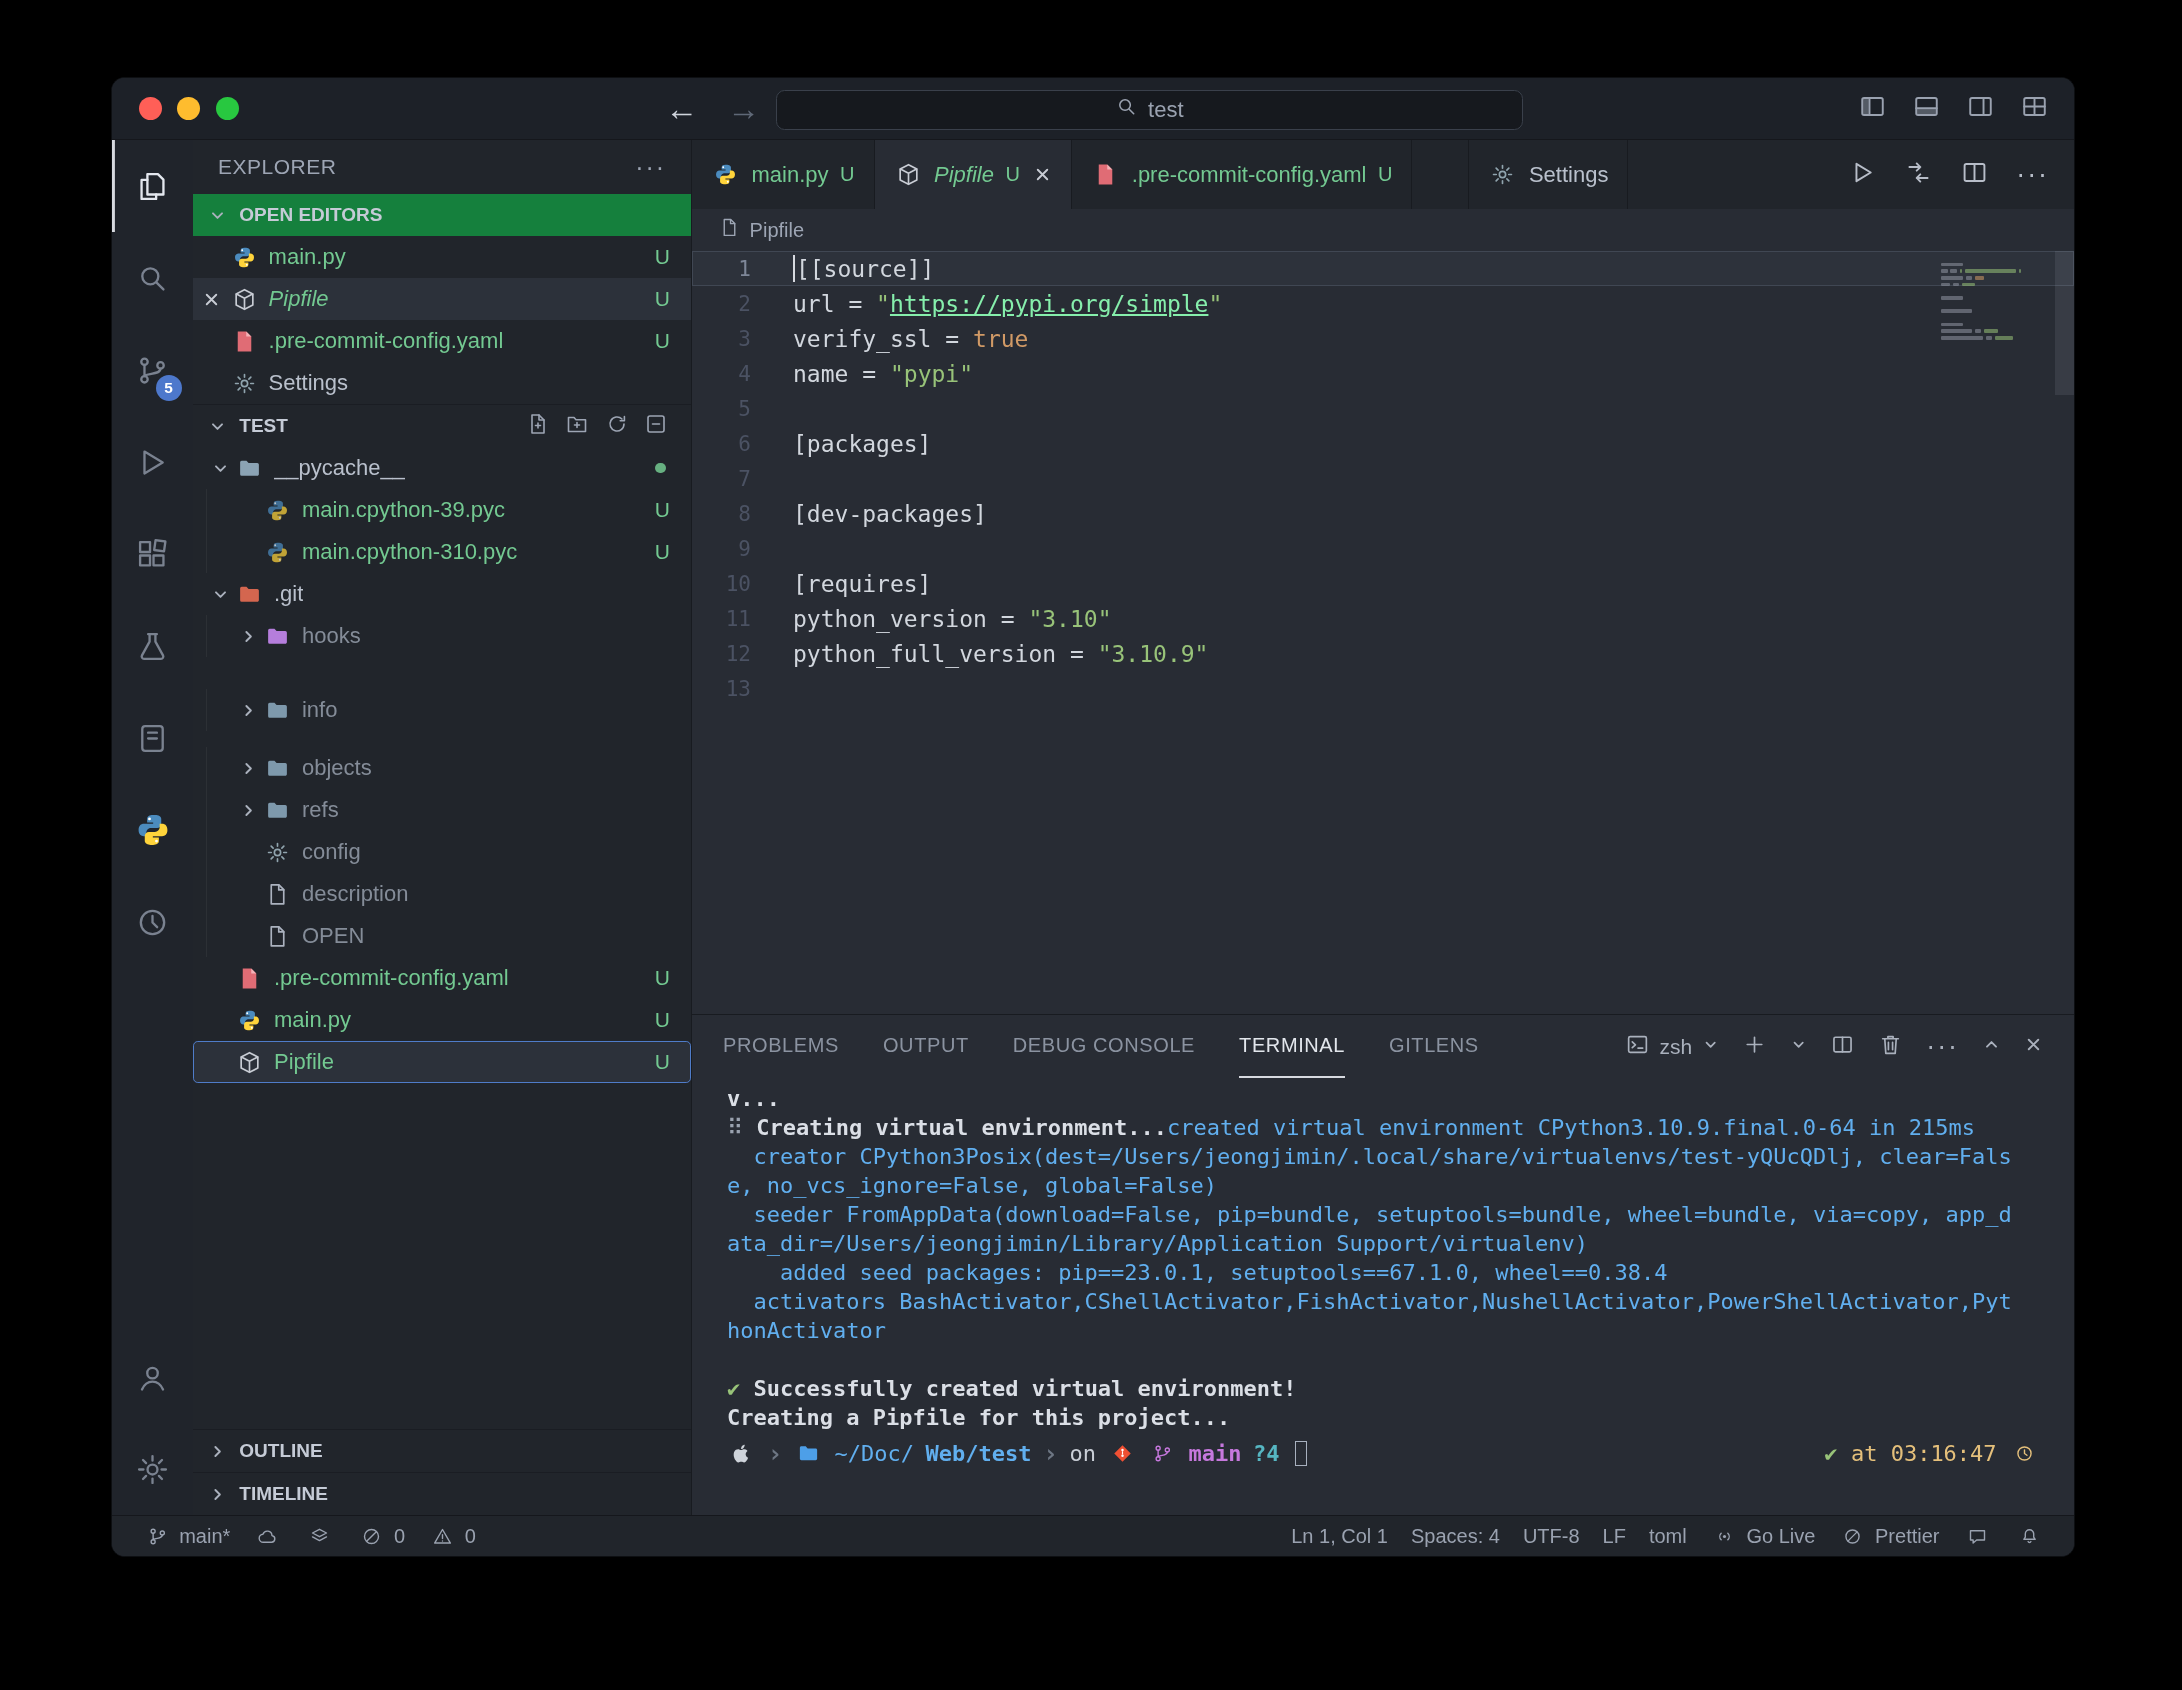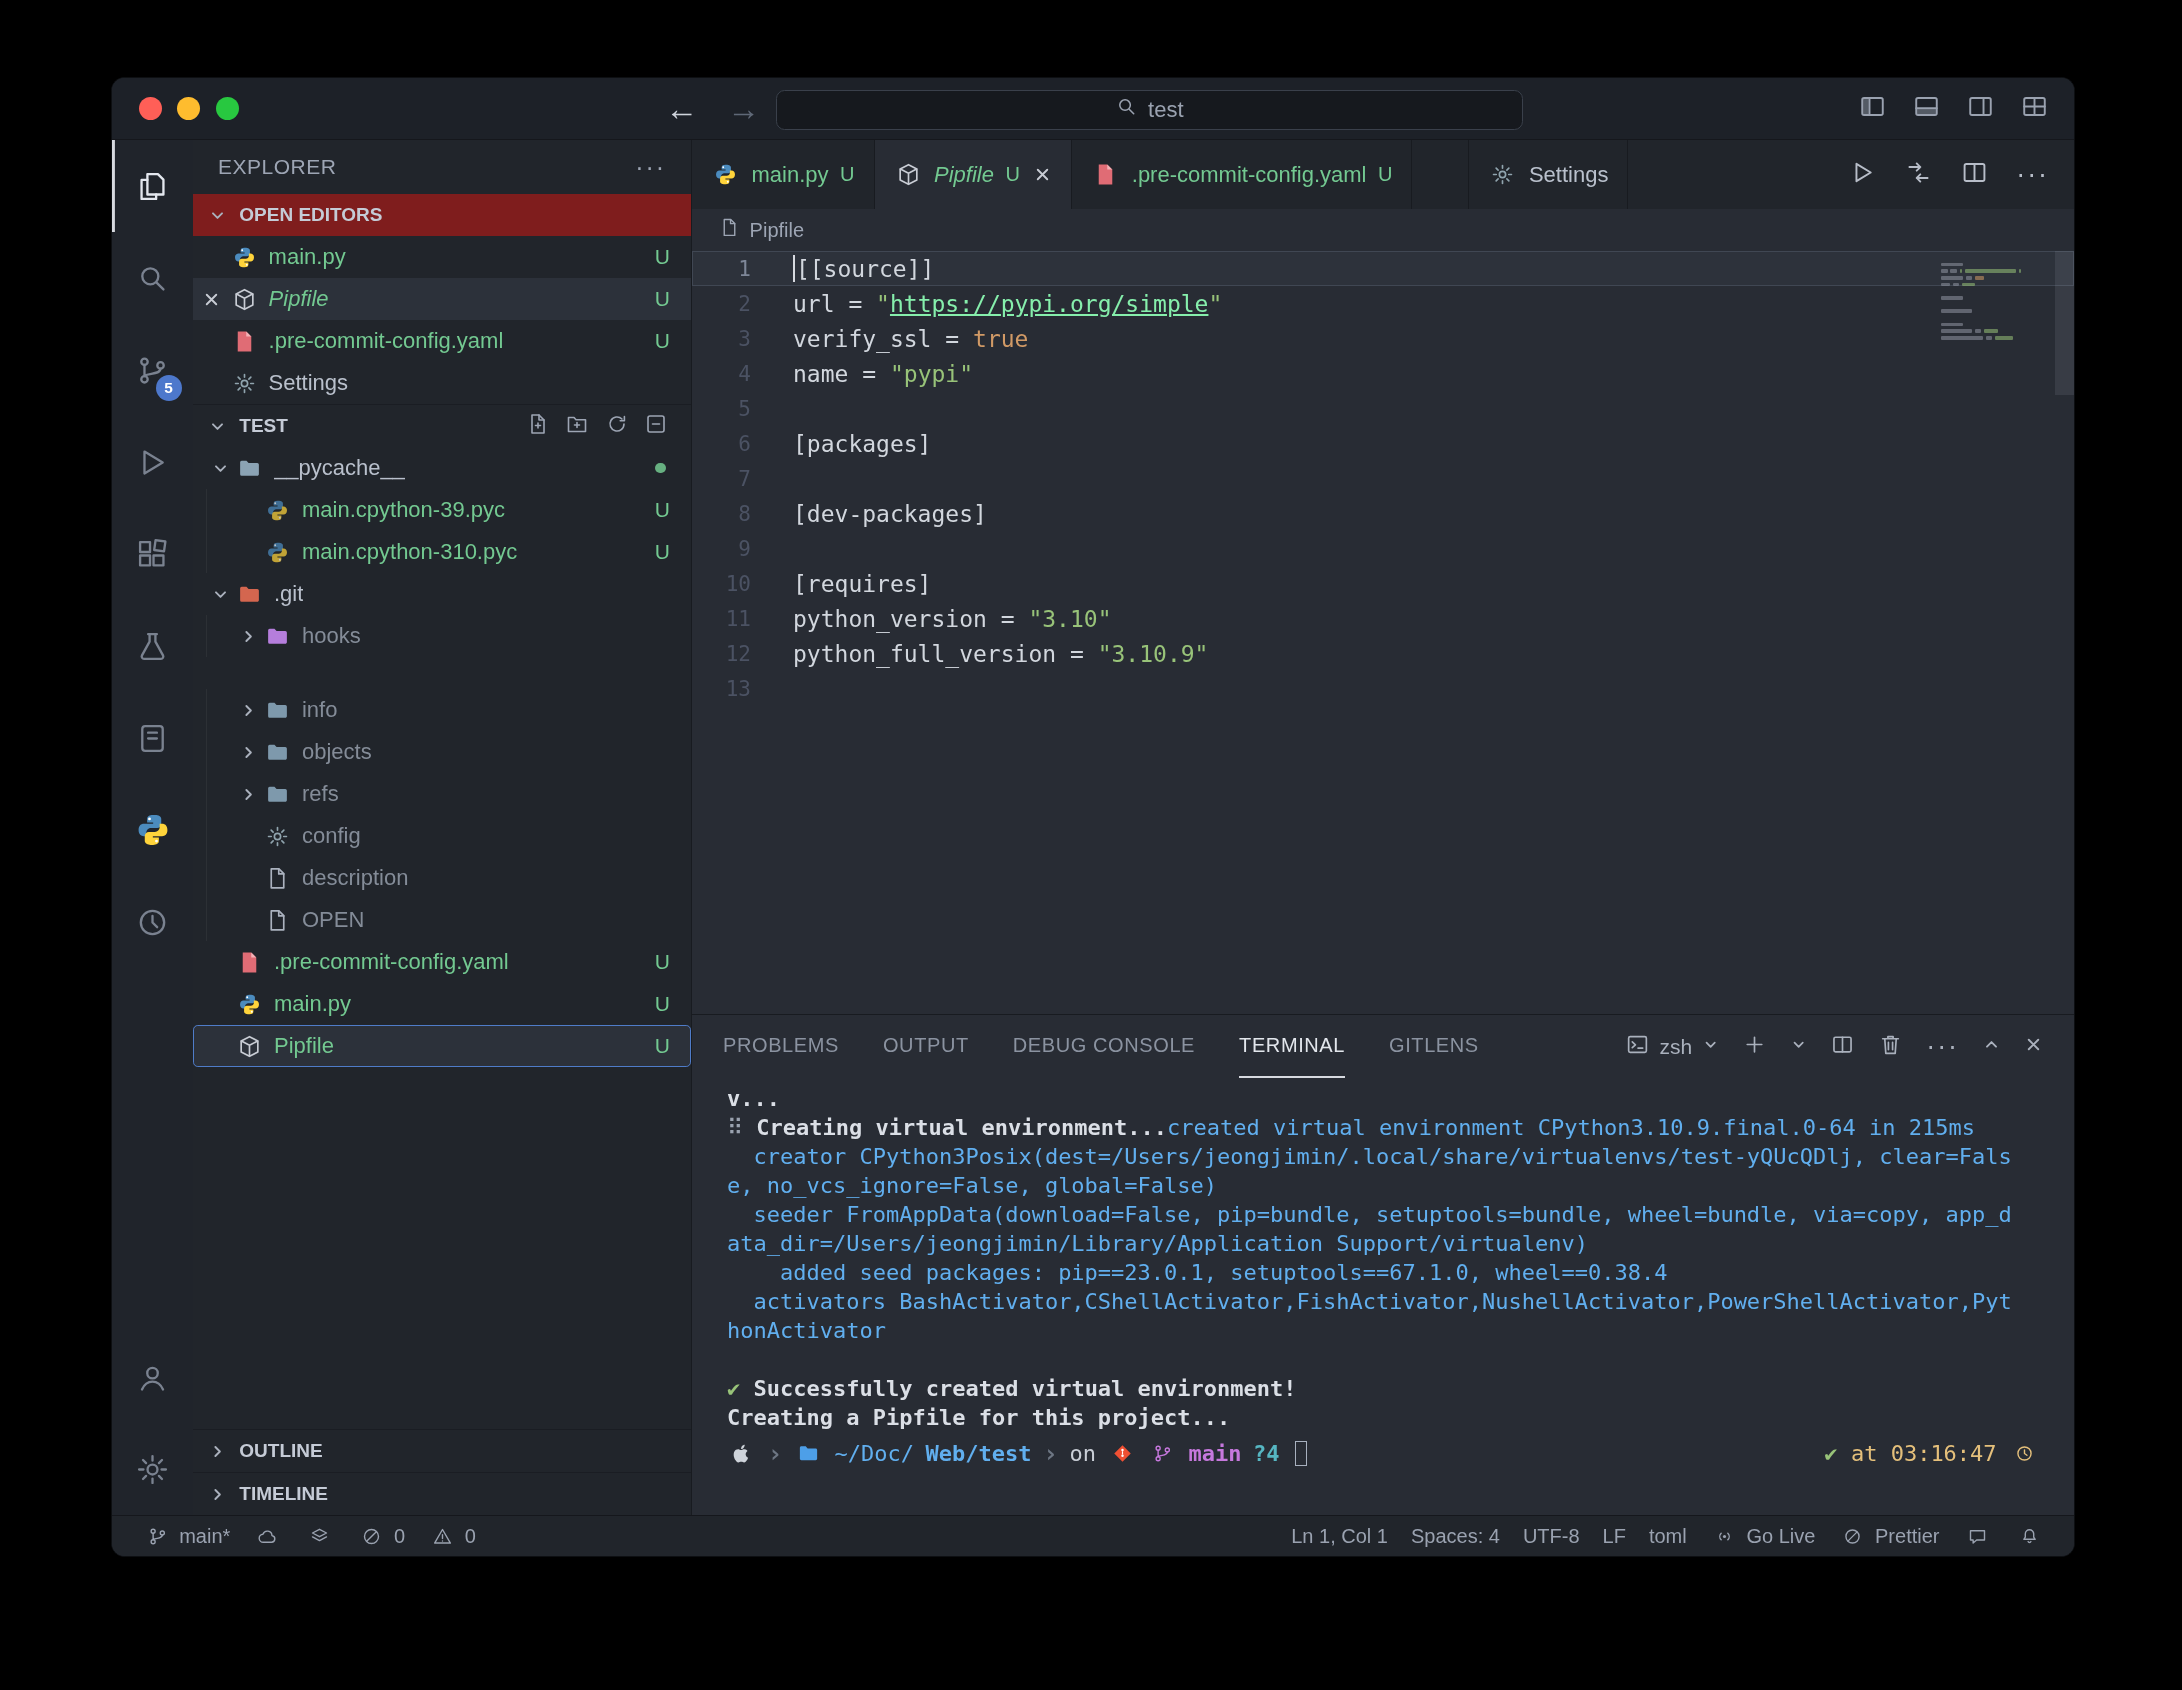--- a/index.html
+++ b/index.html
@@ -29,21 +29,21 @@
   .act-item.active{box-shadow:inset 2.9px 0 0 #d7dae0;color:#e3e7ee;}
   .act-badge{position:absolute;right:11.5px;bottom:15.4px;min-width:26px;height:26px;border-radius:13.4px;background:#4d78cc;
     color:#fff;font-size:15.4px;display:flex;align-items:center;justify-content:center;font-weight:700;}
   .act-spacer{flex:1}
 
   .sidebar{width:498px;flex:0 0 auto;background:#21252b;border-right:1px solid #181b20;display:flex;flex-direction:column;min-height:0;overflow:hidden;}
   .sidebar-title{height:54px;flex:0 0 auto;display:flex;align-items:center;padding:0 25px;color:#9da5b4;font-size:21px;letter-spacing:0.5px;}
   .sidebar-title .more{margin-left:auto;font-size:25px;letter-spacing:1.9px;color:#9da5b4;}
   .section-header{height:42px;flex:0 0 auto;display:flex;align-items:center;gap:7.7px;padding:0 9.6px;
     color:#c5cbd6;font-weight:700;font-size:19px;border-top:1px solid #1a1d23;}
-  .section-header.first{border-top:none;background:#7f1d1d;}
+  .section-header.first{border-top:none;background:#15803d;}
   .sec-actions{margin-left:auto;display:flex;gap:15.4px;color:#9da5b4;padding-right:13.4px;}
   .row{height:42px;flex:0 0 auto;display:flex;align-items:center;font-size:22px;color:#abb2bf;position:relative;}
   .row .lbl{margin-left:9.6px;white-space:nowrap;overflow:hidden;text-overflow:ellipsis;}
   .row .lbl.italic{font-style:italic;}
   .row.active-row{background:#2c313a;}
   .row.selected-row{background:#2c313a;outline:1.9px solid #4f7cc9;outline-offset:-1.9px;border-radius:4.8px;}
   .tone-untracked{color:#73c991}.tone-normal{color:#b9c0cc}.tone-dim{color:#848c98}
   .u-badge{margin-left:auto;margin-right:21px;color:#73c991;font-size:21px;flex:0 0 auto;}
   .mod-dot{margin-left:auto;margin-right:25px;width:10.6px;height:10.6px;border-radius:50%;background:#73c991;opacity:.85;}
   .close-slot{width:37px;display:flex;align-items:center;justify-content:center;flex:0 0 auto;color:#c8ccd4;}
@@ -401,21 +401,21 @@
                   <path d="M6.2 4.2 10 8l-3.8 3.8" fill="none" stroke="currentColor" stroke-width="1.6" stroke-linecap="round" stroke-linejoin="round"></path>
                 </svg>
               </span>
               <span class="icon-slot">
                 <svg width="25" height="25" viewBox="0 0 24 24" xmlns="http://www.w3.org/2000/svg">
                   <path d="M3 6c0-.8.7-1.5 1.5-1.5h4.6l2 2.3h8.4c.8 0 1.5.7 1.5 1.5v9.2c0 .8-.7 1.5-1.5 1.5h-15A1.5 1.5 0 0 1 3 17.5z" fill="#7e99ac"></path>
                 </svg>
               </span>
               <span class="lbl tone-dim">info</span>
             </div>
-            <div class="row" style="padding-left: 13.4px;">
+            <div class="row" style="padding-left: 13.4px; margin-top: 16px;">
               <span class="indent"></span>
               <span class="chev-slot">
                 <svg width="19" height="19" viewBox="0 0 16 16" xmlns="http://www.w3.org/2000/svg">
                   <path d="M6.2 4.2 10 8l-3.8 3.8" fill="none" stroke="currentColor" stroke-width="1.6" stroke-linecap="round" stroke-linejoin="round"></path>
                 </svg>
               </span>
               <span class="icon-slot">
                 <svg width="25" height="25" viewBox="0 0 24 24" xmlns="http://www.w3.org/2000/svg">
                   <path d="M3 6c0-.8.7-1.5 1.5-1.5h4.6l2 2.3h8.4c.8 0 1.5.7 1.5 1.5v9.2c0 .8-.7 1.5-1.5 1.5h-15A1.5 1.5 0 0 1 3 17.5z" fill="#7e99ac"></path>
                 </svg>

